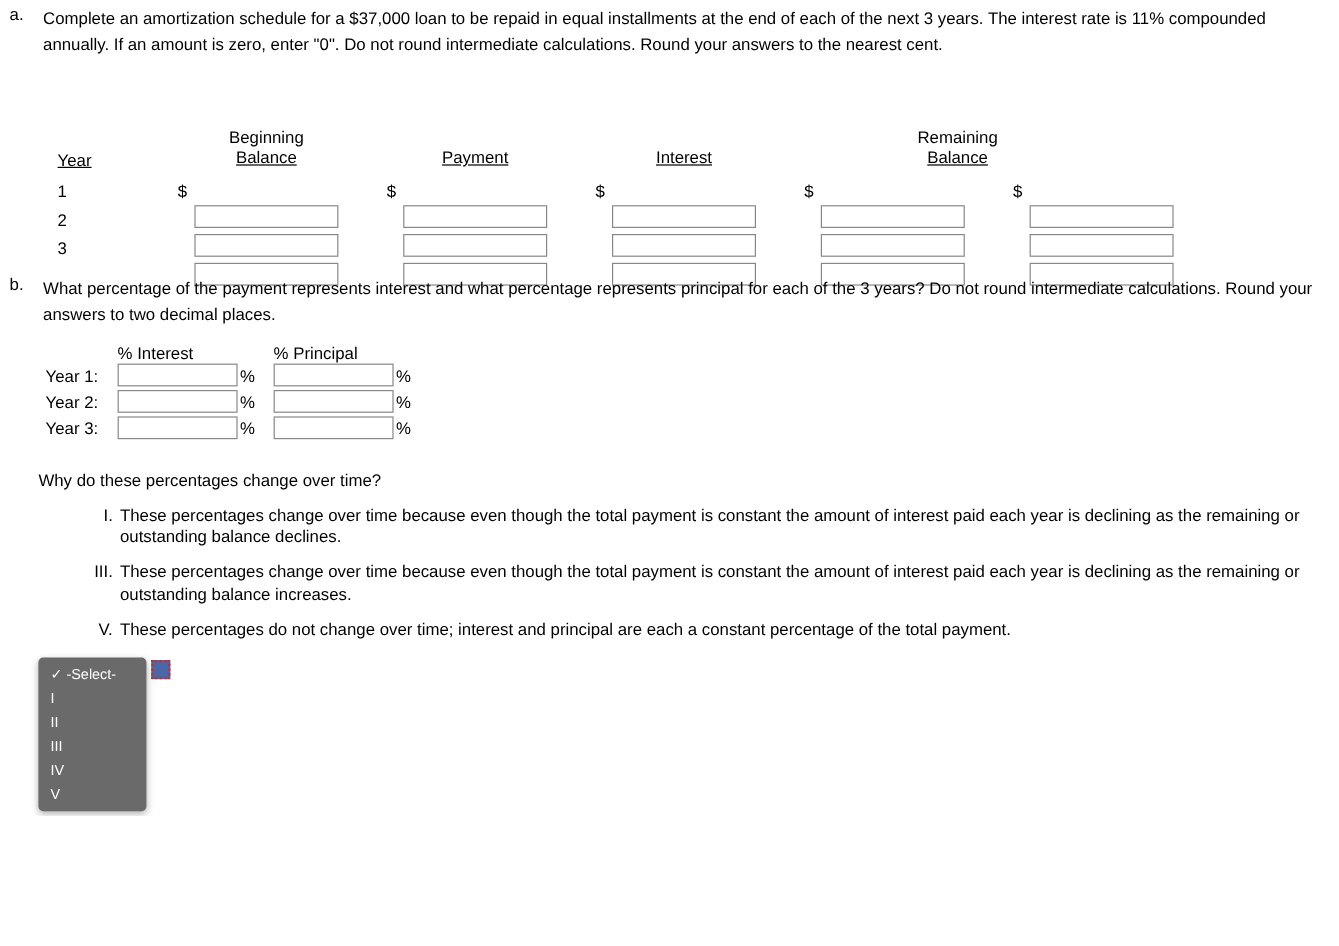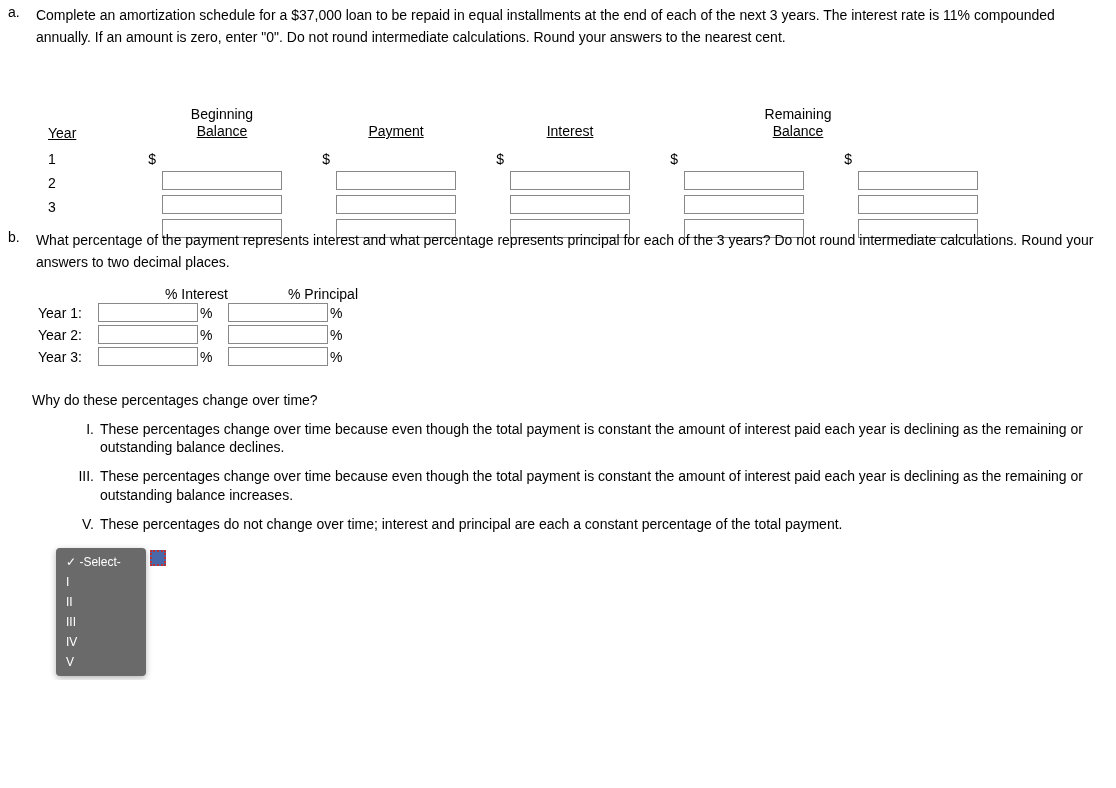--- a/index.html
+++ b/index.html
@@ -26,21 +26,21 @@
     input[type="text"] {
       border: 1px solid #888;
       height: 19px;
       font-size: 13px;
       padding: 0 2px;
       width: 100%;
     }
     .pct-table { margin: 10px 0 4px 30px; }
     .pct-header { display: flex; }
     .pct-header .spacer { width: 60px; }
-    .pct-header .hcol { width: 130px; text-align: right; }
+    .pct-header .hcol { width: 130px; text-align: left; }
     .pct-row { display: flex; align-items: center; height: 22px; }
     .pct-row .rowlabel { width: 60px; padding-right: 2px; }
     .pct-row .pct-input { width: 100px; }
     .pct-row .pct-sign { width: 30px; padding-left: 2px; }
     .why-q { margin: 24px 0 12px 24px; }
     .options { margin-left: 60px; }
     .option { display: flex; margin-bottom: 10px; line-height: 1.35; }
     .option .num { width: 32px; text-align: right; padding-right: 6px; flex-shrink: 0; }
     .option .txt { flex: 1; }
     .select-box {
@@ -58,21 +58,20 @@
       top: 2px;
     }
     .select-dropdown {
       background: #6a6a6a;
       color: #fff;
       border-radius: 4px;
       padding: 4px 0;
       width: 90px;
       font-size: 12px;
       box-shadow: 0 2px 6px rgba(0,0,0,0.3);
-      margin-left: 24px;
     }
     .select-dropdown .opt {
       padding: 3px 10px;
       cursor: pointer;
     }
     .select-dropdown .opt.sel::before {
       content: "✓ ";
     }
     .select-wrap { display: flex; align-items: flex-start; gap: 4px; }
     .header-stack { display:flex; flex-direction:column; align-items:center; line-height:1.25;}

